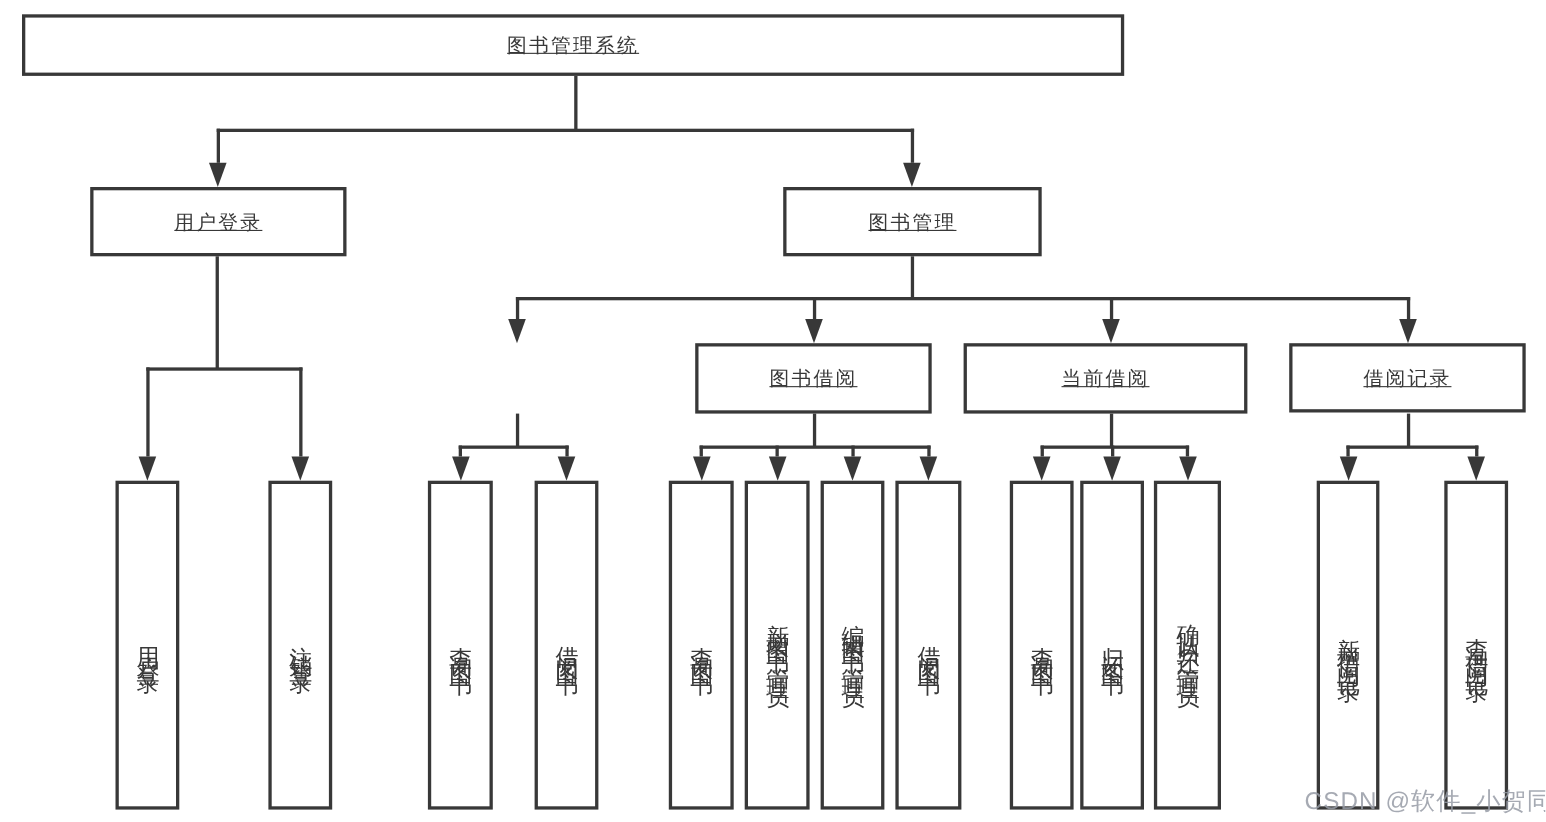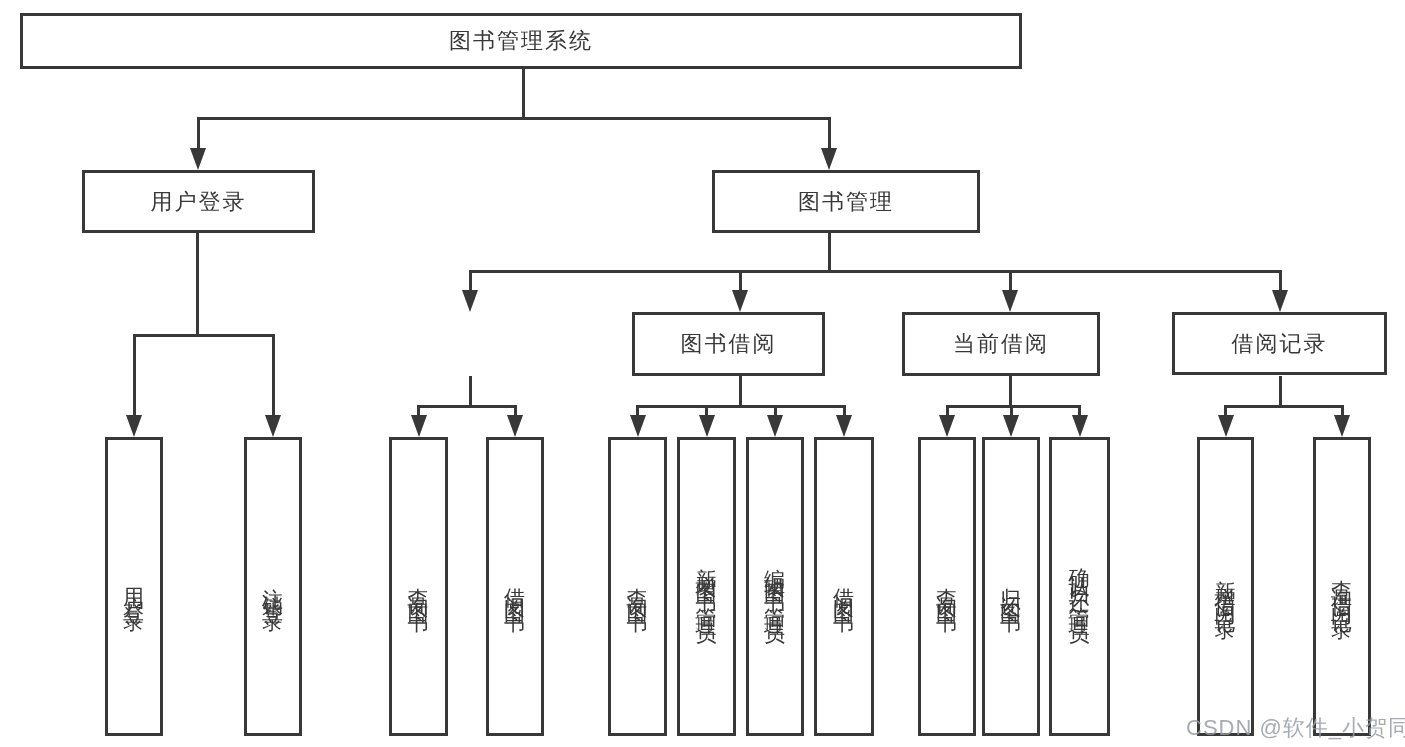--- a/index.html
+++ b/index.html
@@ -15,24 +15,25 @@
     position:absolute;
     box-sizing:border-box;
     border:3px solid var(--ink,#383838);
     background:#ffffff;
     display:flex;
     align-items:center;
     justify-content:center;
     text-align:center;
   }
   .box.h span{
-    font-size:22px;
+    font-size:18px;
     letter-spacing:2px;
     white-space:nowrap;
     color:var(--ink,#383838);
+    text-decoration:underline;
   }
   .box.v span{
     writing-mode:vertical-rl;
     text-orientation:mixed;
     font-size:21px;
     letter-spacing:8px;
     line-height:1;
     color:var(--ink,#383838);
   }
   .ln{position:absolute;background:var(--ink,#383838);}
@@ -64,21 +65,21 @@
   <div class="ln" style="left:522px;top:69px;width:3px;height:49px"></div>
   <div class="ln" style="left:197px;top:117px;width:634px;height:3px"></div>
   <div class="ln" style="left:197px;top:117px;width:3px;height:31px"></div>
   <div class="tri" style="left:190px;top:148px"></div>
   <div class="ln" style="left:828px;top:117px;width:3px;height:31px"></div>
   <div class="tri" style="left:821px;top:148px"></div>
 
   <div class="box h" style="left:82px;top:170px;width:233px;height:63px">
     <span>用户登录</span>
   </div>
-  <div class="box h" style="left:712px;top:170px;width:268px;height:63px">
+  <div class="box h" style="left:712px;top:170px;width:235px;height:63px">
     <span>图书管理</span>
   </div>
 
   <div class="ln" style="left:196px;top:233px;width:3px;height:102px"></div>
   <div class="ln" style="left:133px;top:334px;width:142px;height:3px"></div>
   <div class="ln" style="left:133px;top:334px;width:3px;height:81px"></div>
   <div class="tri" style="left:126px;top:415px"></div>
   <div class="ln" style="left:272px;top:334px;width:3px;height:81px"></div>
   <div class="tri" style="left:265px;top:415px"></div>
 
@@ -86,24 +87,24 @@
   <div class="ln" style="left:469px;top:270px;width:813px;height:3px"></div>
   <div class="ln" style="left:469px;top:270px;width:3px;height:20px"></div>
   <div class="tri" style="left:462px;top:290px"></div>
   <div class="ln" style="left:739px;top:270px;width:3px;height:20px"></div>
   <div class="tri" style="left:732px;top:290px"></div>
   <div class="ln" style="left:1009px;top:270px;width:3px;height:20px"></div>
   <div class="tri" style="left:1002px;top:290px"></div>
   <div class="ln" style="left:1279px;top:270px;width:3px;height:20px"></div>
   <div class="tri" style="left:1272px;top:290px"></div>
 
-  <div class="box h" style="left:632px;top:312px;width:193px;height:64px">
+  <div class="box h" style="left:632px;top:312px;width:215px;height:64px">
     <span>图书借阅</span>
   </div>
-  <div class="box h" style="left:902px;top:312px;width:198px;height:64px">
+  <div class="box h" style="left:876px;top:312px;width:258px;height:64px">
     <span>当前借阅</span>
   </div>
   <div class="box h" style="left:1172px;top:312px;width:215px;height:63px">
     <span>借阅记录</span>
   </div>
 
   <div class="ln" style="left:469px;top:376px;width:3px;height:30px"></div>
   <div class="ln" style="left:417px;top:405px;width:100px;height:3px"></div>
   <div class="ln" style="left:417px;top:405px;width:3px;height:10px"></div>
   <div class="tri" style="left:411px;top:415px"></div>

